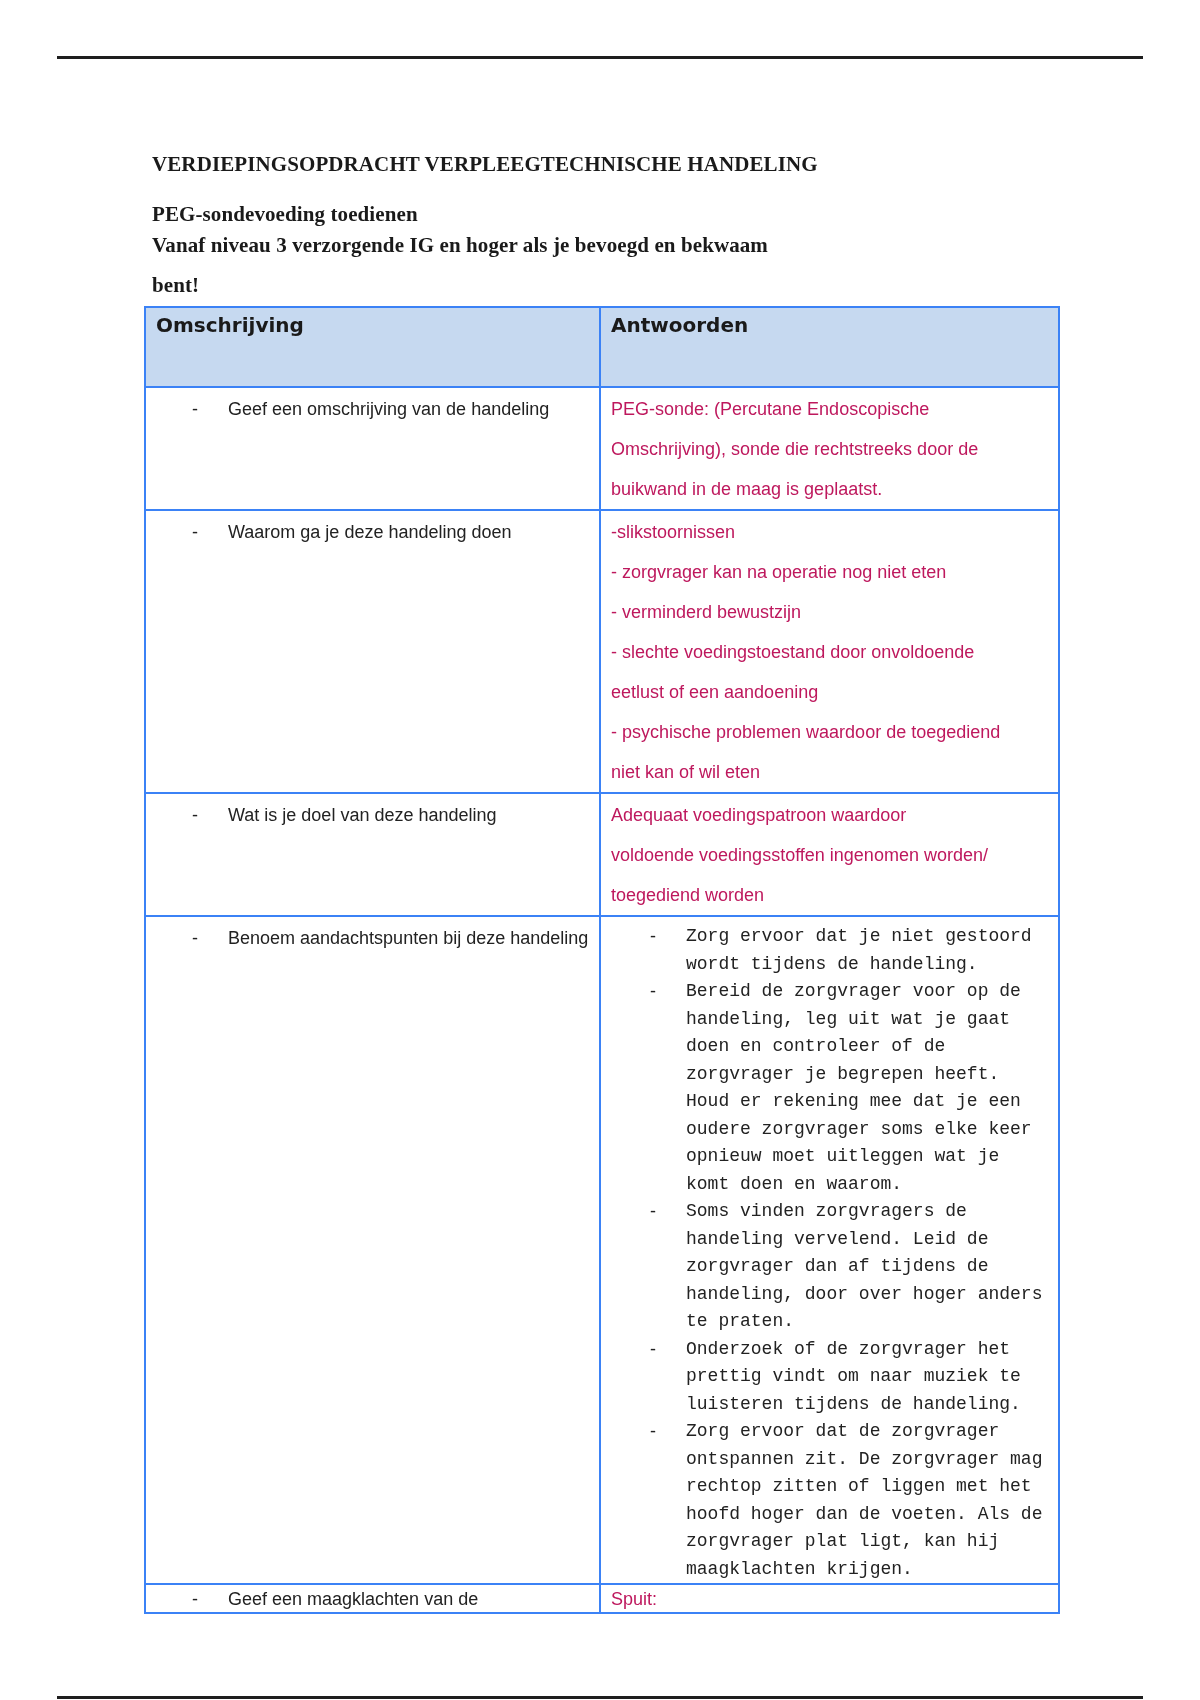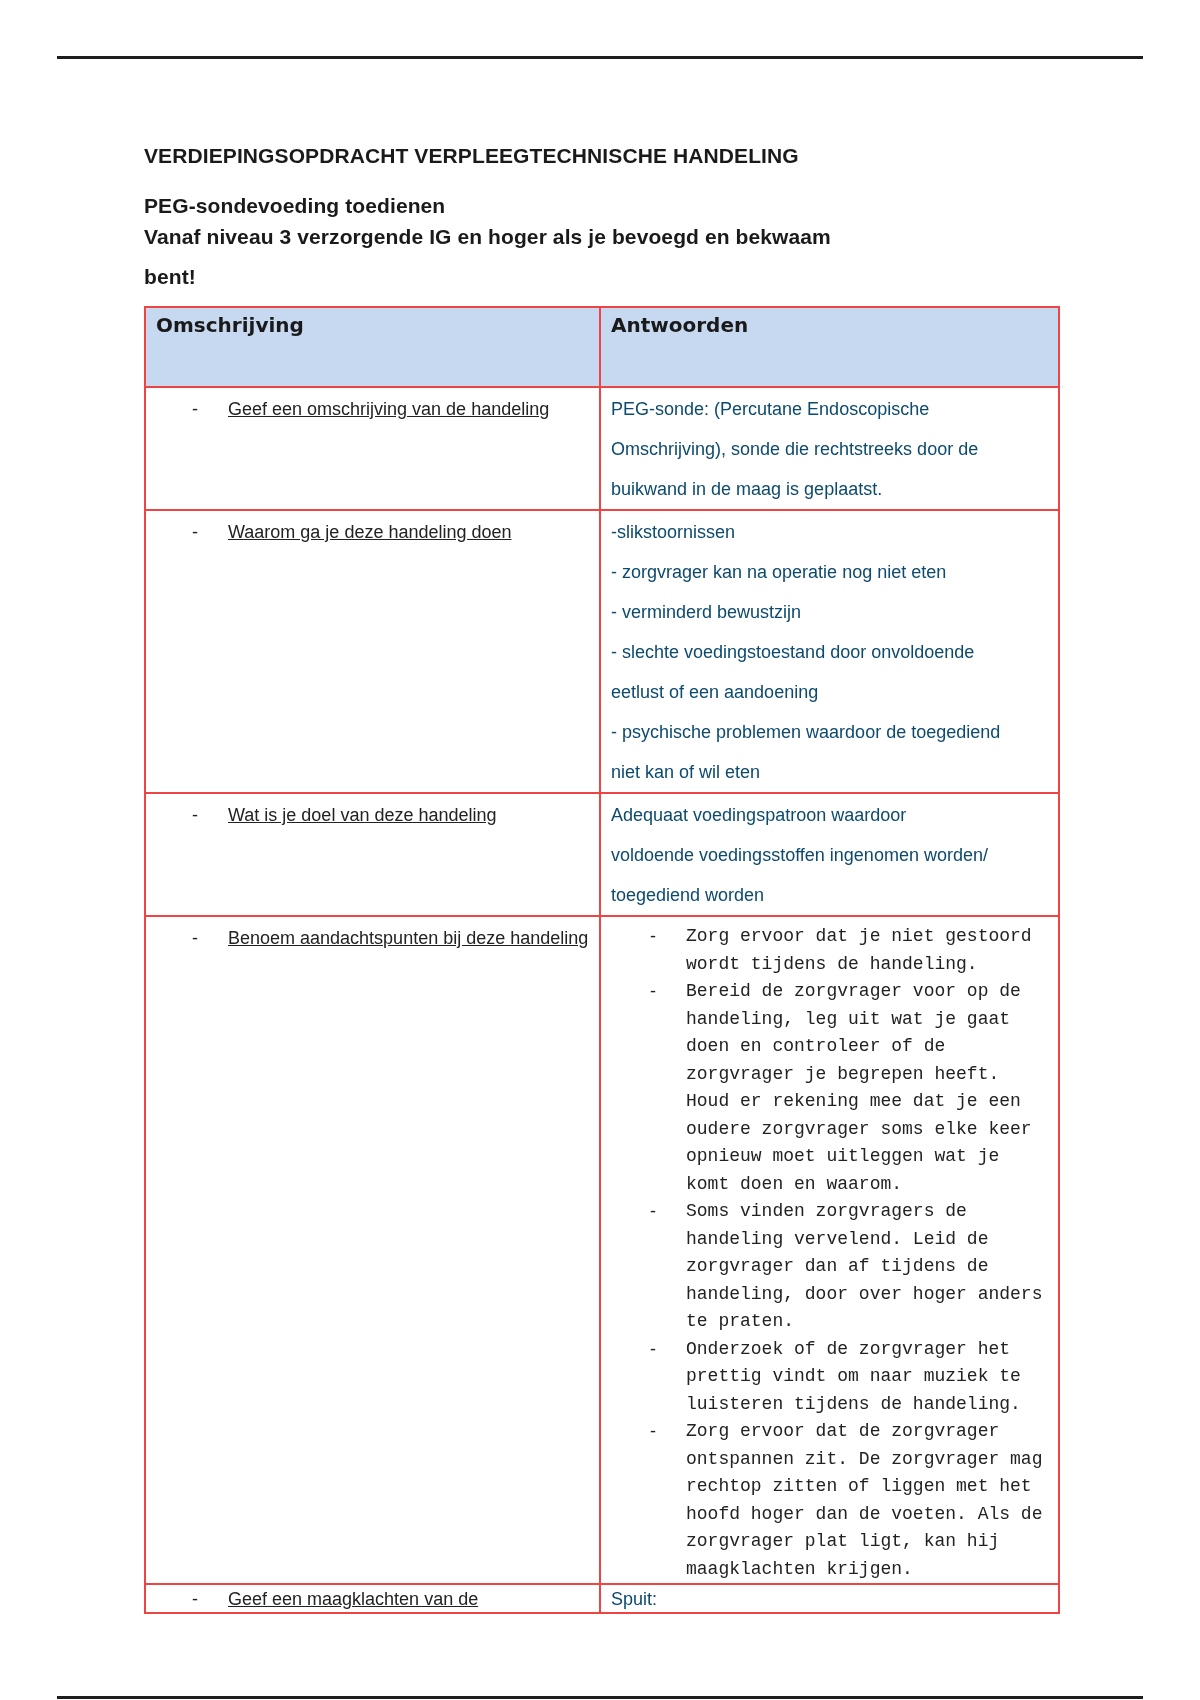--- a/index.html
+++ b/index.html
@@ -1,44 +1,44 @@
 <!DOCTYPE html>
 <html><head>
 <meta charset="utf-8">
 <style>
   html, body { margin: 0; padding: 0; background: #ffffff; }
   body { width: 1200px; height: 1700px; position: relative; overflow: hidden; color: #1a1a1a; }
   .rule { position: absolute; left: 57px; width: 1086px; height: 3px; background: #1e1e1e; }
   .rule.top { top: 56px; }
   .rule.bottom { top: 1696px; }
 
-  .heading { position: absolute; left: 144px; font-family: Liberation Sans, sans-serif; font-weight: bold; font-size: 21px; line-height: 40px; margin: 0; white-space: nowrap; letter-spacing: 0.1px; }
+  .heading { position: absolute; left: 144px; font-family: Liberation Serif, serif; font-weight: bold; font-size: 21px; line-height: 40px; margin: 8px; white-space: nowrap; letter-spacing: 0.1px; }
   .h-title { top: 136px; }
   .h-sub { top: 186px; }
   .h-level { top: 217px; }
   .h-level2 { top: 257px; }
 
   table.grid { position: absolute; left: 144px; top: 306px; width: 914px; border-collapse: collapse; table-layout: fixed; font-family: "Liberation Sans", sans-serif; }
-  table.grid td, table.grid th { border: 2px solid #ef4444; vertical-align: top; padding: 0; }
+  table.grid td, table.grid th { border: 2px solid #3b82f6; vertical-align: top; padding: 0; }
   col.c1 { width: 455px; }
   col.c2 { width: 459px; }
   th { background: #c6d9f0; text-align: left; font-family: "DejaVu Sans", sans-serif; font-weight: bold; font-size: 20px; height: 78px; }
   th .hdr { display: block; padding: 4px 0 0 10px; line-height: 26px; }
   tr.row-desc td { height: 120px; }
   tr.row-why td { height: 280px; }
   tr.row-goal td { height: 119px; }
   tr.row-points td { height: 599px; }
   tr.row-syringe td { height: 26px; }
 
   .q { display: flex; font-size: 18px; line-height: 40px; color: #222; padding-top: 1px; }
   .q .dash { width: 82px; text-align: right; padding-right: 0; flex: 0 0 82px; box-sizing: border-box; padding-right: 30px; }
-  .q .qtext { flex: 1; padding-right: 7px; text-decoration: underline; }
+  .q .qtext { flex: 1; padding-right: 7px; }
   .row-syringe .q, .row-syringe .a-plain { line-height: 26px; }
 
-  .a-plain { font-size: 18px; line-height: 40px; color: #0c4a6e; padding: 1px 8px 0 10px; }
+  .a-plain { font-size: 18px; line-height: 40px; color: #be185d; padding: 1px 8px 0 10px; }
   .a-plain .ln { display: block; }
 
   ul.pts { list-style: none; margin: 0; padding: 6px 8px 0 0; font-size: 18px; line-height: 27.5px; color: #222; }
   ul.pts li { display: flex; }
   ul.pts .dash { flex: 0 0 85px; text-align: right; box-sizing: border-box; padding-right: 30px; }
   ul.pts .ptext { flex: 1; font-family: Liberation Mono, monospace; }
 </style>
 </head>
 <body>
 

